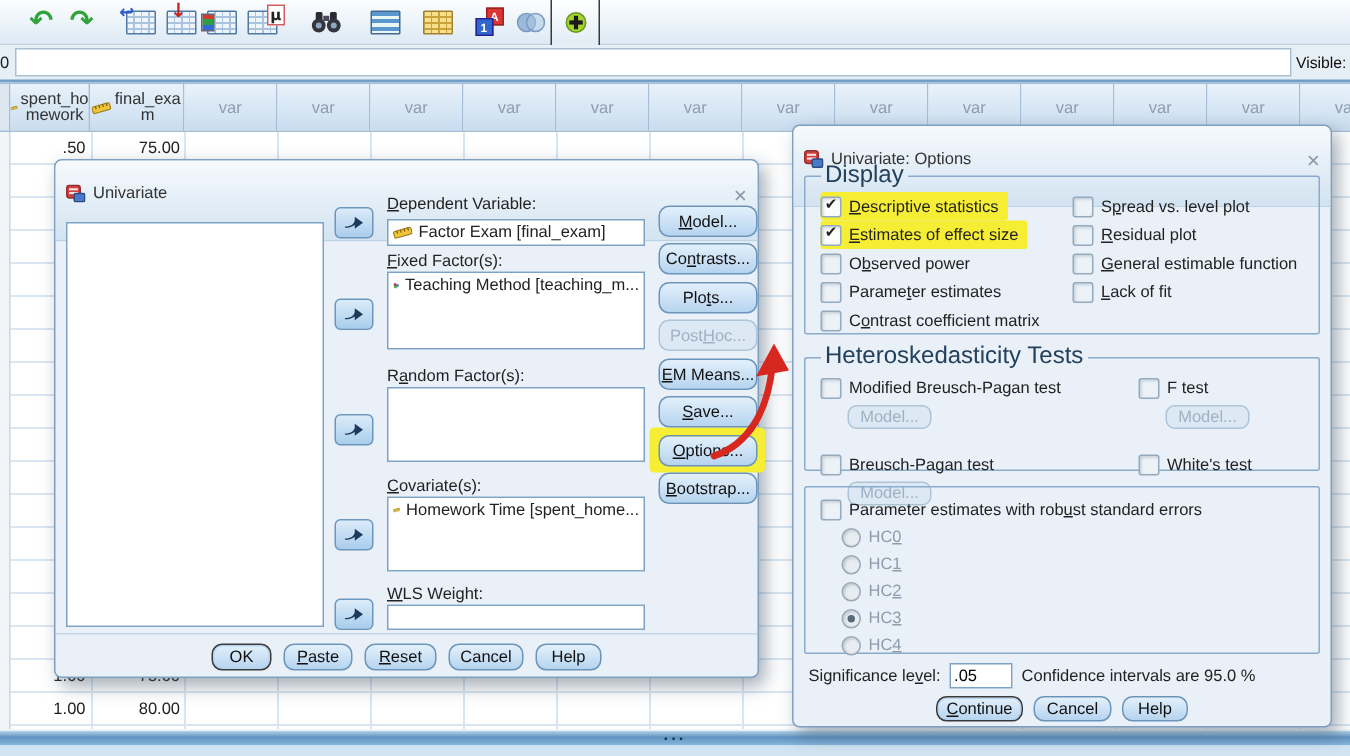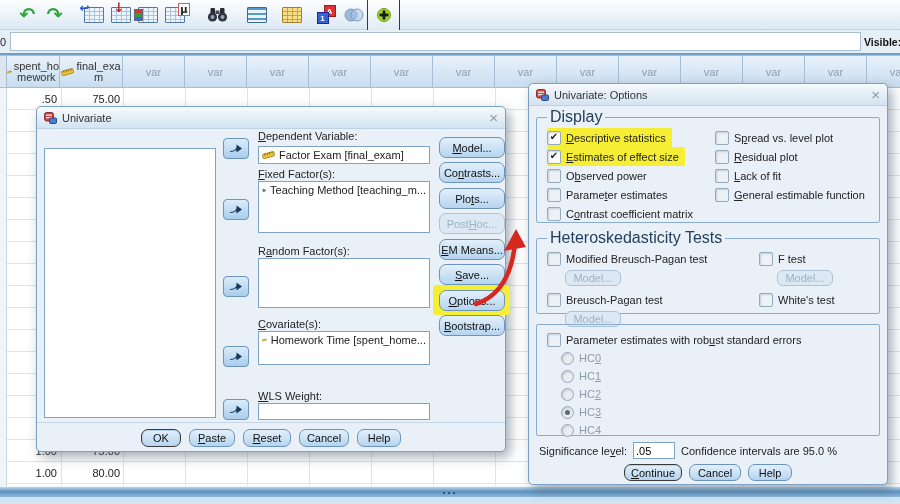--- a/index.html
+++ b/index.html
@@ -36,21 +36,21 @@
   .vlab::after{content:"1";position:absolute;bottom:0;left:0;width:10px;height:10px;background:#36c;color:#fff;
     font-size:8px;font-weight:bold;display:flex;align-items:center;justify-content:center;border:1px solid #229}
   .showall{border:1px solid #3a3a3a;background:linear-gradient(#ffffff,#e2ecf5);padding:2px;display:flex}
   .sp8{width:8px;flex:0 0 auto}.sp12{width:12px;flex:0 0 auto}.sp16{width:16px;flex:0 0 auto}
 
   
   .cellref{position:absolute;left:0;top:30px;width:900px;height:25px;background:#e6eef6;
     border-bottom:2px solid #6f9ec7;display:flex;align-items:center;box-sizing:border-box}
   .refval{width:7px;overflow:hidden;color:#222;flex:0 0 auto}
   .refinput{flex:1;height:17px;background:#fff;border:1px solid #a8bed2;margin:0 3px}
-  .vislab{flex:0 0 auto;width:36px;white-space:nowrap;overflow:hidden;color:#111;font-weight:bold;font-size:10.5px}
+  .vislab{flex:0 0 auto;width:36px;white-space:nowrap;overflow:hidden;color:#111;font-weight:normal;font-size:10.5px}
 
   
   .ghead{position:absolute;left:0;top:55px;width:900px;height:33px;display:flex;overflow:hidden}
   .hcell{box-sizing:border-box;background:linear-gradient(#e9f2fb,#c9ddef);
     border:1px solid #a5bed6;border-left:none;display:flex;align-items:center;justify-content:center;
     color:#333;flex:0 0 auto;gap:2px}
   .hcell.gut{width:7px;background:#dde6ee}
   .hcell.c1{width:53px}.hcell.c2{width:63px}.hcell.var{width:62px;color:#8d9cb0}
   .h2line{white-space:pre-line;line-height:11px;text-align:center}
   .gbody{position:absolute;left:0;top:88px;width:900px;height:398px;background-color:#fff;
@@ -63,21 +63,21 @@
   .dots{position:absolute;left:430px;top:484px;width:40px;text-align:center;color:#16334e;
     font-weight:bold;letter-spacing:2px;font-size:11px}
   .strip{position:absolute;left:0;top:497px;width:900px;height:7px;background:#d2e4f2}
 
   
   .dialog{position:absolute;background:#e9f0f8;border:1px solid #7da0c2;border-radius:5px;
     box-shadow:4px 5px 12px rgba(70,90,110,.5);box-sizing:border-box}
   .uni{left:36px;top:106px;width:470px;height:346px;z-index:10}
   .opt{left:528px;top:83px;width:360px;height:402px;z-index:20}
   .titlebar{height:21px;background:linear-gradient(#f6fafd,#d3e3f1);border-bottom:1px solid #bdd2e4;
-    border-radius:5px 5px 0 0;display:flex;align-items:center;padding:0 7px;gap:5px;color:#333}
+    border-radius:5px 5px 0 0;display:flex;padding:16px 7px;gap:5px;color:#333}
   .close{margin-left:auto;color:#8a9aaa;font-size:15px;line-height:1;cursor:default}
   .wbox{position:absolute;background:#fff;border:1px solid #7fa3c4;box-sizing:border-box}
   .flabel{position:absolute;color:#222;white-space:nowrap}
   .entry{display:flex;align-items:center;gap:4px;padding:2px 3px;white-space:nowrap;overflow:hidden}
   .abtn{position:absolute;width:26px;height:21px;border:1px solid #6d96bd;border-radius:4px;
     background:linear-gradient(#dcecfa,#a9cdec);display:flex;align-items:center;justify-content:center;box-sizing:border-box}
   .btn{border:1px solid #6b94ba;border-radius:7px;background:linear-gradient(#e3f0fb,#b6d4ef);
     color:#111;display:flex;align-items:center;justify-content:center;box-sizing:border-box;
     font-size:11px;white-space:nowrap;padding:0 8px}
   .btn.def{border:1px solid #3a3a3a;box-shadow:inset 0 0 0 1px #b6d4ef}
@@ -90,21 +90,21 @@
 
   .grp{position:absolute;border:1px solid #8aabcb;border-radius:2px;margin:0;padding:2px 10px 2px 10px;box-sizing:border-box}
   .grp legend{font-size:16px;color:#23405c;padding:0 3px}
   .cols{display:flex}
   .cbrow{display:flex;align-items:center;gap:5px;height:19px}
   .cbrow.hl{background:#f6ee35;width:fit-content;padding-right:6px;border-radius:2px}
   .box{width:12px;height:12px;background:#edf2f7;border:1px solid #94aabd;border-radius:2px;flex:0 0 auto;
     box-shadow:inset 1px 1px 2px rgba(120,140,160,.35);display:flex;align-items:center;justify-content:center;position:relative}
   .box.checked{background:#fdfdfd}
   .box.checked::after{content:"✔";font-size:10px;font-weight:bold;color:#222;margin-top:-2px;font-family:"DejaVu Sans",sans-serif}
-  .mbtn{width:56px;height:16px;border-radius:6px;margin:2px 0 4px 18px}
+  .mbtn{width:56px;height:16px;border-radius:6px;margin:2px 0 14px 18px}
   .radrow{display:flex;align-items:center;gap:5px;height:18px;color:#8e9cab}
   .radio{width:11px;height:11px;border-radius:50%;border:1px solid #9aa8b6;background:#e8edf2;flex:0 0 auto;
     box-shadow:inset 1px 1px 2px rgba(130,145,160,.4);display:flex;align-items:center;justify-content:center}
   .radio.sel::after{content:"";width:5px;height:5px;border-radius:50%;background:#5a6a7a}
   .sigrow{position:absolute;left:10px;top:358px;display:flex;align-items:center;gap:6px}
   .siginput{width:36px;height:15px;border:1px solid #7fa3c4;font-family:"Liberation Sans",sans-serif;
     font-size:11px;padding:0 2px;background:#fff}
   .optfoot{position:absolute;left:0;top:380px;width:100%;display:flex;justify-content:center;gap:7px}
   .optfoot .btn{height:17px}
 
@@ -327,21 +327,21 @@
           <circle cx="5" cy="7.6" r="2.6" fill="#48b848" stroke="#207820" stroke-width=".6"></circle>
         </svg>
         <span>Teaching Method [teaching_m...</span>
       </div>
     </div>
 
     <span class="flabel" style="left:221px;top:138px">R<u>a</u>ndom Factor(s):</span>
     <div class="wbox" style="left:221px;top:151px;width:172px;height:50px"></div>
 
     <span class="flabel" style="left:221px;top:211px"><u>C</u>ovariate(s):</span>
-    <div class="wbox" style="left:221px;top:224px;width:172px;height:34px">
+    <div class="wbox" style="left:221px;top:224px;width:172px;height:50px">
       <div class="entry">
         <svg width="13" height="10" viewBox="0 0 13 10">
             <g transform="rotate(-16 6 5)">
               <rect x="0.5" y="3" width="12" height="4.5" rx="1" fill="#f0c53a" stroke="#a08020" stroke-width="0.8"></rect>
               <path d="M3,3 v2 M5.5,3 v2 M8,3 v2 M10.5,3 v2" stroke="#7a5c10" stroke-width="0.8"></path>
             </g>
           </svg>
         <span>Homework Time [spent_home...</span>
       </div>
     </div>
@@ -409,25 +409,25 @@
           <div class="cbrow">
             <span class="box"></span>
             <span>S<u>p</u>read vs. level plot</span>
           </div>
           <div class="cbrow">
             <span class="box"></span>
             <span><u>R</u>esidual plot</span>
           </div>
           <div class="cbrow">
             <span class="box"></span>
+            <span><u>G</u>eneral estimable function</span>
+          </div>
+          <div class="cbrow">
+            <span class="box"></span>
             <span><u>L</u>ack of fit</span>
-          </div>
-          <div class="cbrow">
-            <span class="box"></span>
-            <span><u>G</u>eneral estimable function</span>
           </div>
         </div>
       </div>
     </fieldset>
 
     <fieldset class="grp" style="left:7px;top:145px;width:344px;height:85px">
       <legend>Heteroskedasticity Tests</legend>
       <div class="cols">
         <div style="width:212px">
           <div class="cbrow">

